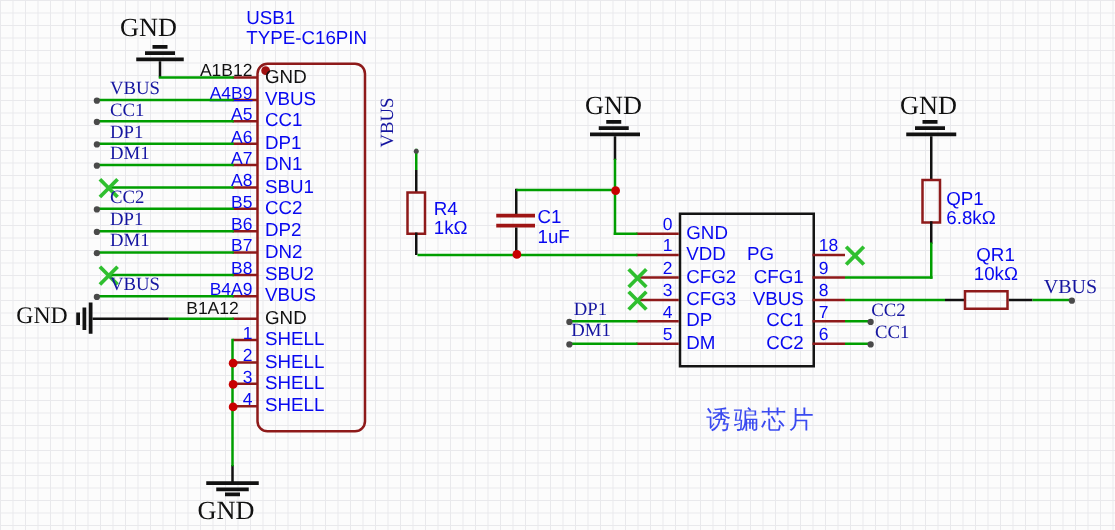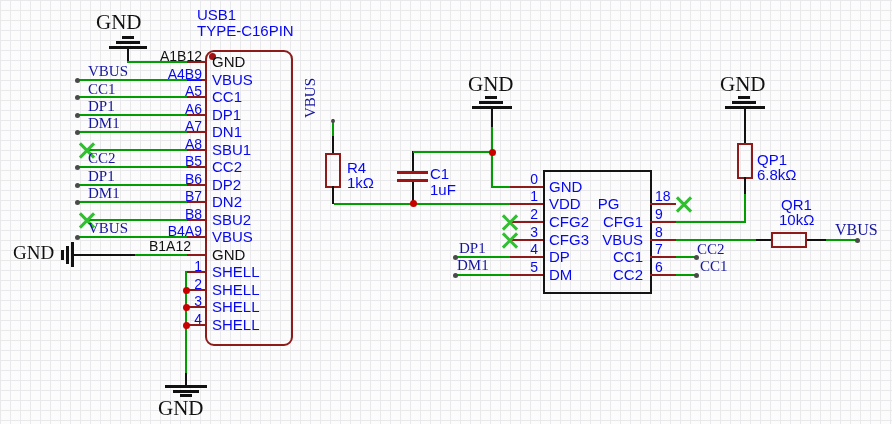--- a/index.html
+++ b/index.html
@@ -125,20 +125,21 @@
       <div class="stub" style="left:650px;top:239px;width:26px;"></div>
       <div class="pin-num" style="left:655px;top:225px;width:30px;">8</div>
       <div class="pin-name" style="left:574px;top:232px;width:69px;text-align:right;">VBUS</div>
       <div class="stub" style="left:650px;top:256px;width:26px;"></div>
       <div class="pin-num" style="left:655px;top:242px;width:30px;">7</div>
       <div class="pin-name" style="left:574px;top:249px;width:69px;text-align:right;">CC1</div>
       <div class="stub" style="left:650px;top:274px;width:26px;"></div>
       <div class="pin-num" style="left:655px;top:260px;width:30px;">6</div>
       <div class="pin-name" style="left:574px;top:267px;width:69px;text-align:right;">CC2</div>
     </div>
+  <div class="caption" style="left:565px;top:326px;">诱骗芯片</div>
 
   <div class="gndtxt" style="left:96px;top:12px;">GND</div>
   <div>
     <div class="gbar" style="left:122px;top:36px;width:12px;height:3px;"></div>
     <div class="gbar" style="left:116px;top:41px;width:24px;height:3px;"></div>
     <div class="gbar" style="left:109px;top:46px;width:38px;height:3px;"></div>
   </div>
   <div class="wireb" style="left:127px;top:49px;width:2px;height:13px;"></div>
 
   <div class="gndtxt" style="left:468px;top:74px;">GND</div>

